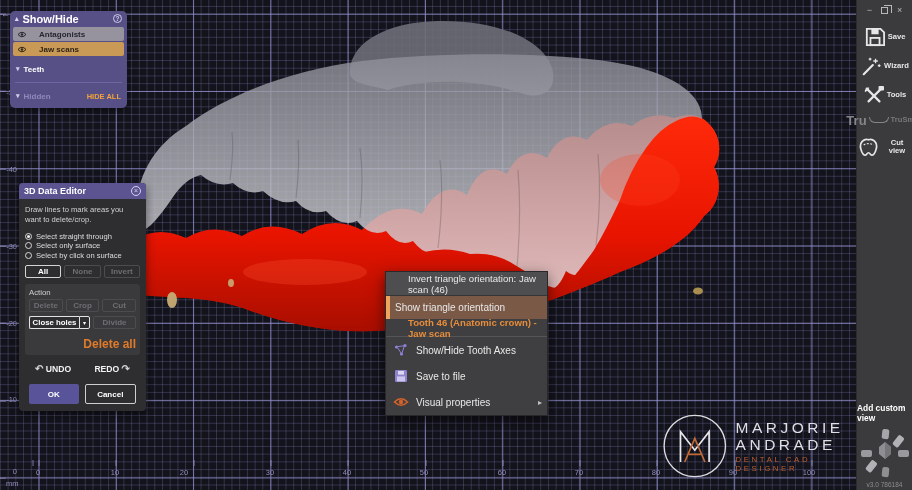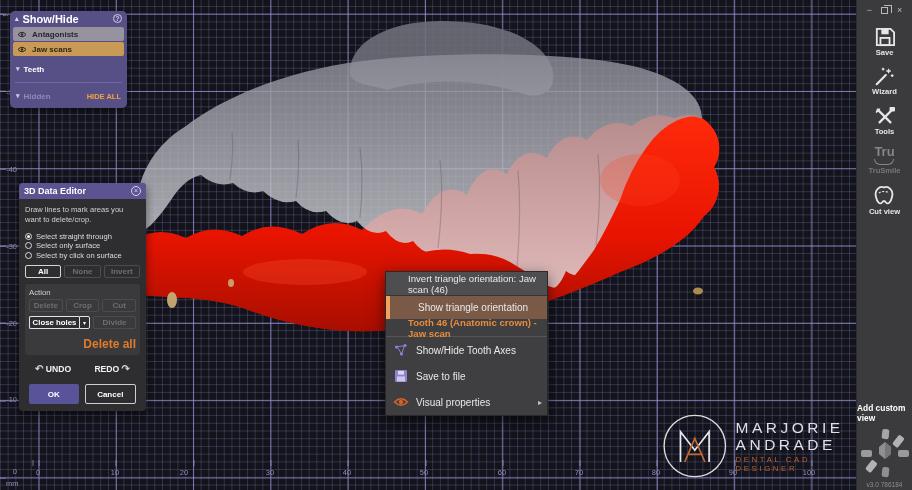--- a/index.html
+++ b/index.html
@@ -35,21 +35,21 @@
   
   #showhide { position:absolute; left:10px; top:11px; width:117px;
     background:#575086; border-radius:5px; overflow:hidden; color:#fff;
     box-shadow:0 2px 6px rgba(0,0,0,.4); font-size:8px; }
   #showhide .hdr { display:flex; align-items:center; height:15px; padding:0 5px; font-weight:bold; }
   #showhide .hdr .chev { font-size:7px; margin-right:4px; color:#d9d6ef; }
   #showhide .hdr .ttl { flex:1; font-size:11px; }
   #showhide .help { width:9px; height:9px; border:1px solid #cfcbe8; border-radius:50%;
     font-size:6.5px; line-height:8px; text-align:center; color:#cfcbe8; }
   #showhide .row { display:flex; align-items:center; height:12px; margin:1px 3px;
-    border-radius:2px; padding:7px 4px; gap:5px; font-weight:bold; }
+    border-radius:2px; padding:7px 4px; gap:12px; font-weight:bold; }
   #showhide .row.gray { background:#96939f; color:#26262e; }
   #showhide .row.tan { background:#c99a55; color:#2e2417; }
   #showhide .grp { display:flex; align-items:center; height:12px; padding:12px 6px; gap:4px;
     font-weight:bold; }
   #showhide .grp .chev { font-size:7px; color:#cfcbe8; }
   #showhide .divider { height:1px; background:#6d66a3; margin:1px 5px; }
   #showhide .dim { color:#8f89bd; }
   #showhide .hideall { margin-left:auto; color:#f2a23c; font-weight:bold; font-size:7.5px; }
   .eye-ic svg { display:block; }
 
@@ -100,40 +100,40 @@
   #ctxmenu { position:absolute; left:385px; top:271px; width:163px;
     background:#3f3f41; border:1px solid #29292b; box-shadow:0 5px 14px rgba(0,0,0,.55);
     color:#e8e8e8; font-size:10px; }
   .mi { display:flex; align-items:center; position:relative; }
   .mi .txt { padding-left:8px; }
   .mi-plain1 { height:24px; background:#4e4e50; border-bottom:1px solid #353537; }
   .mi-plain1 .txt { padding-left:22px; font-size:9.6px; }
   .mi-hl { height:23px; background:#7a5947; }
   .mi-hl::before { content:""; position:absolute; left:0; top:0; bottom:0; width:4px;
     background:#eda45f; }
-  .mi-hl .txt { padding-left:32px; }
+  .mi-hl .txt { padding-left:9px; }
   .mi-title { height:17px; color:#e78c3a; font-weight:bold; font-size:9.6px; }
   .mi-title .txt { padding-left:22px; }
   .mi-sep { height:1px; background:#555557; margin:0; }
   .mi-ic { height:26px; }
   .mi-ic .ic { width:16px; height:16px; margin-left:7px; flex:0 0 auto;
     display:flex; align-items:center; justify-content:center; }
   .mi-ic .txt { padding-left:7px; }
   .mi .caret { margin-left:auto; margin-right:5px; color:#c2c2c4; font-size:8px; }
 
   
   #toolbar { position:absolute; right:0; top:0; width:56px; height:490px;
     background:#3b3b3d; border-left:1px solid #2c2c2e; display:flex; flex-direction:column;
     align-items:center; color:#e6e6e8; }
   #winctl { display:flex; gap:9px; align-items:center; height:16px; margin-top:2px;
     color:#b8b8ba; font-size:9px; }
   #winctl .restore { width:7px; height:7px; border:1px solid #b8b8ba; position:relative; }
   #winctl .restore::before { content:""; position:absolute; left:2px; top:-3px; width:7px;
     height:7px; border:1px solid #b8b8ba; border-left:none; border-bottom:none; }
-  .tbtn { display:flex; flex-direction:column; align-items:center; gap:2px; margin-top:9px; }
+  .tbtn { display:flex; flex-direction:row; align-items:center; gap:2px; margin-top:9px; }
   .tbtn .lbl { font-size:7.6px; font-weight:bold; text-align:center; line-height:1.1; }
   .tbtn.disabled { color:#77777a; }
   .tru-logo { font-size:13px; font-weight:bold; color:#85858a; line-height:1; }
   .tru-arc { width:20px; height:6px; border:1.5px solid #85858a; border-top:none;
     border-radius:0 0 12px 12px; margin-top:-1px; }
   #addview { margin-top:auto; font-size:8.4px; font-weight:bold; color:#fff; }
   #cube { margin:4px 0 0 0; }
   #version { font-size:6.5px; color:#8d8d90; margin:2px 0 2px 0; }
 
   

